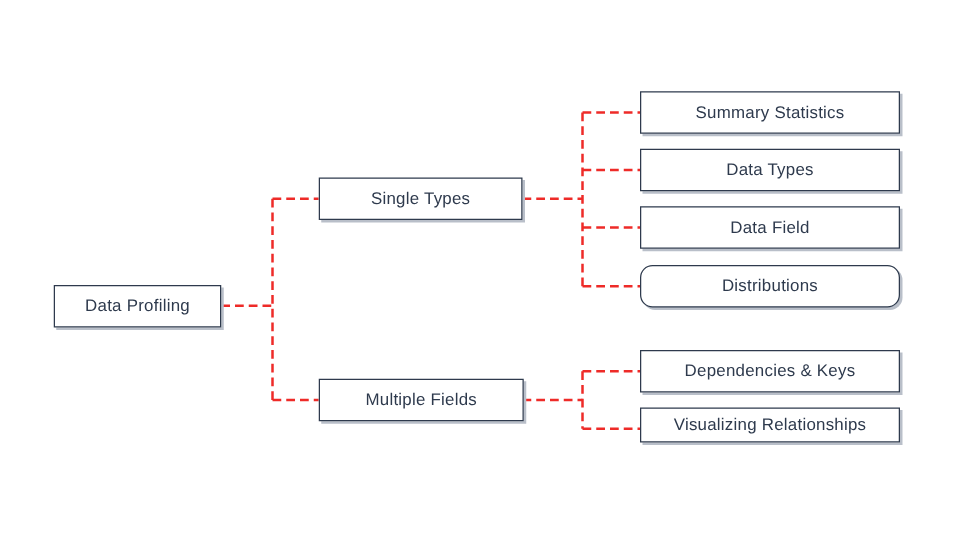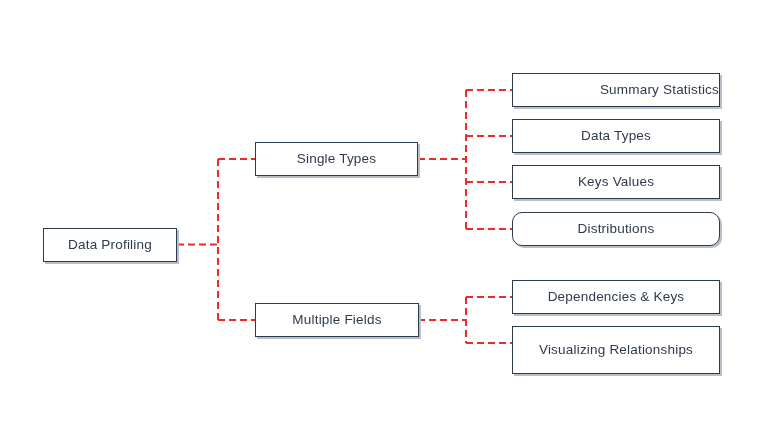--- a/index.html
+++ b/index.html
@@ -77,37 +77,37 @@
   </div>
 
   <div class="node" style="left:255px; top:142px; width:163px; height:34px;">
     <span class="node-label">Single Types</span>
   </div>
 
   <div class="node" style="left:255px; top:303px; width:164px; height:34px;">
     <span class="node-label">Multiple Fields</span>
   </div>
 
-  <div class="node" style="left:512px; top:73px; width:208px; height:34px;justify-content:flex-end;">
+  <div class="node" style="left:512px; top:73px; width:208px; height:34px;">
     <span class="node-label">Summary Statistics</span>
   </div>
 
   <div class="node" style="left:512px; top:119px; width:208px; height:34px;">
     <span class="node-label">Data Types</span>
   </div>
 
   <div class="node" style="left:512px; top:165px; width:208px; height:34px;">
-    <span class="node-label">Keys Values</span>
+    <span class="node-label">Data Field</span>
   </div>
 
   <div class="node" style="left:512px; top:212px; width:208px; height:34px;border-radius:10px;">
     <span class="node-label">Distributions</span>
   </div>
 
   <div class="node" style="left:512px; top:280px; width:208px; height:34px;">
     <span class="node-label">Dependencies &amp; Keys</span>
   </div>
 
-  <div class="node" style="left:512px; top:326px; width:208px; height:48px;">
+  <div class="node" style="left:512px; top:326px; width:208px; height:28px;">
     <span class="node-label">Visualizing Relationships</span>
   </div>
 
 </div>
 
 </body></html>

